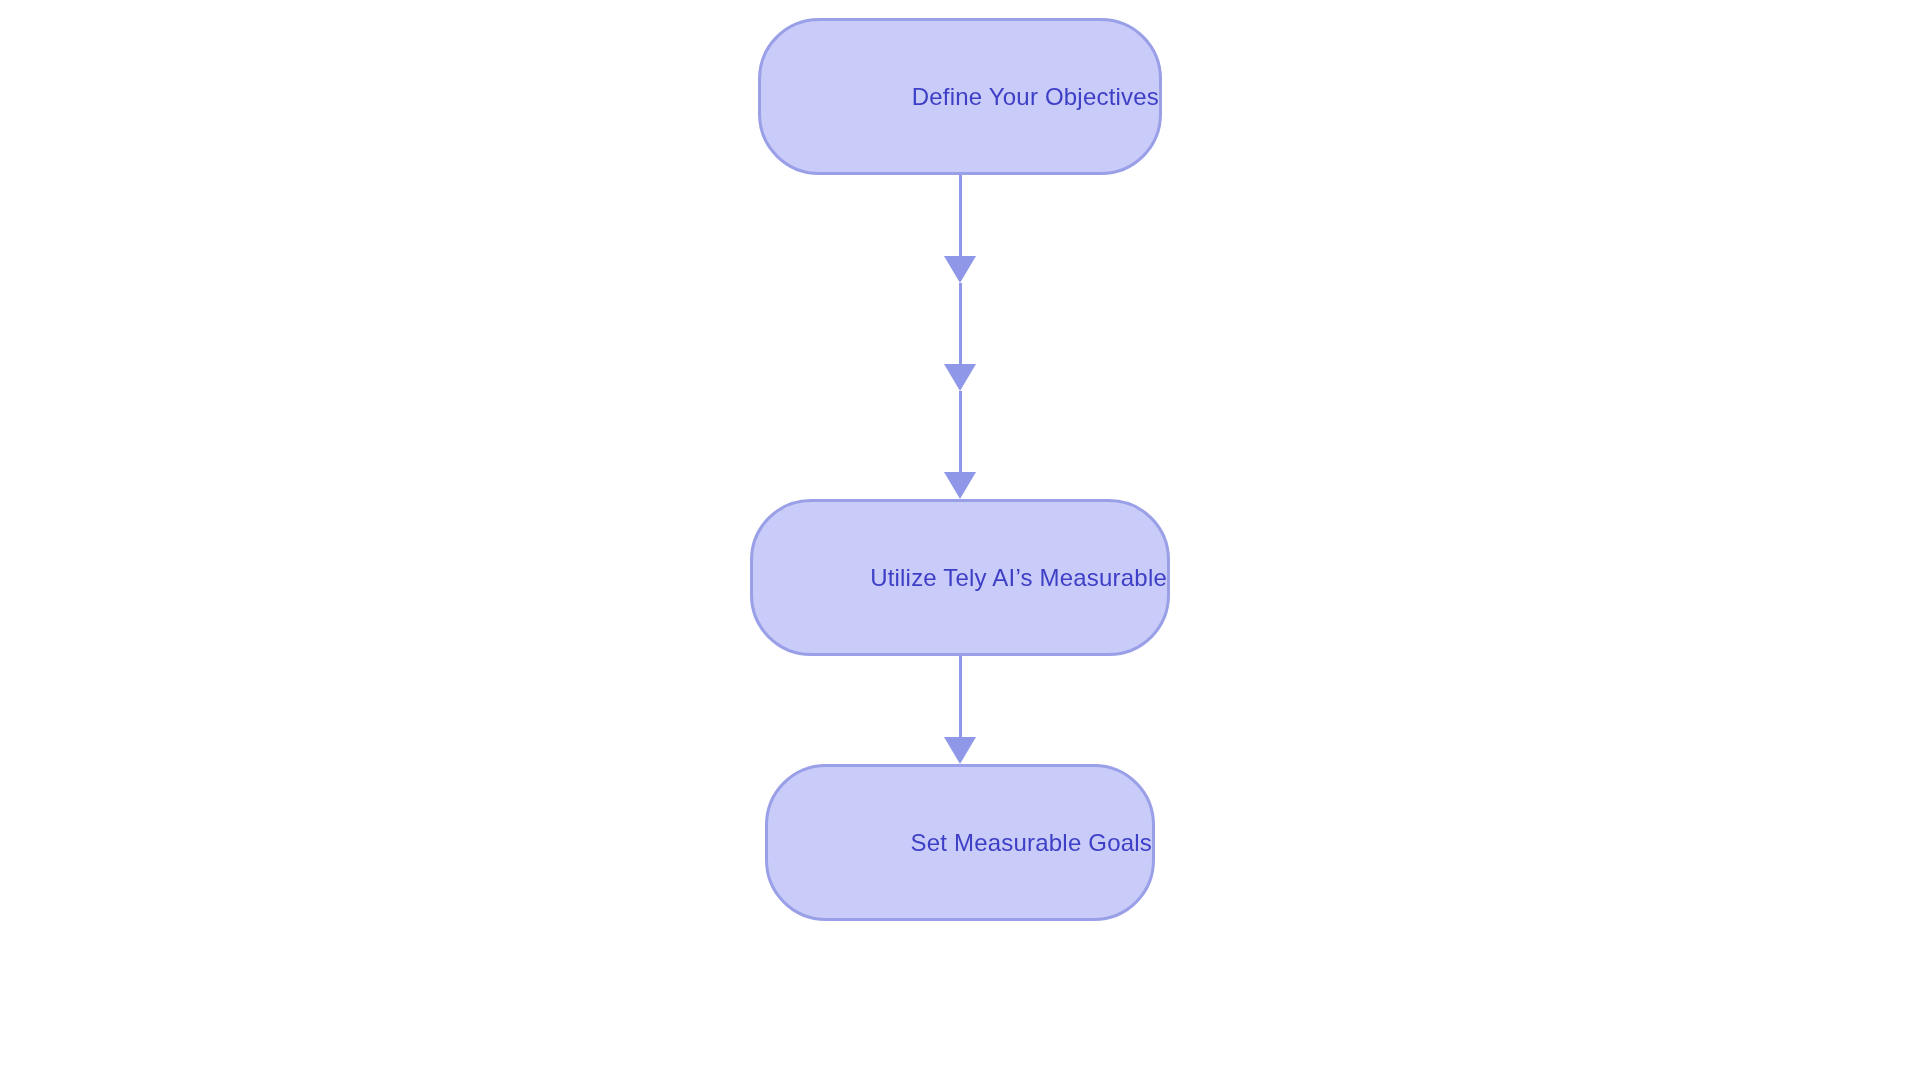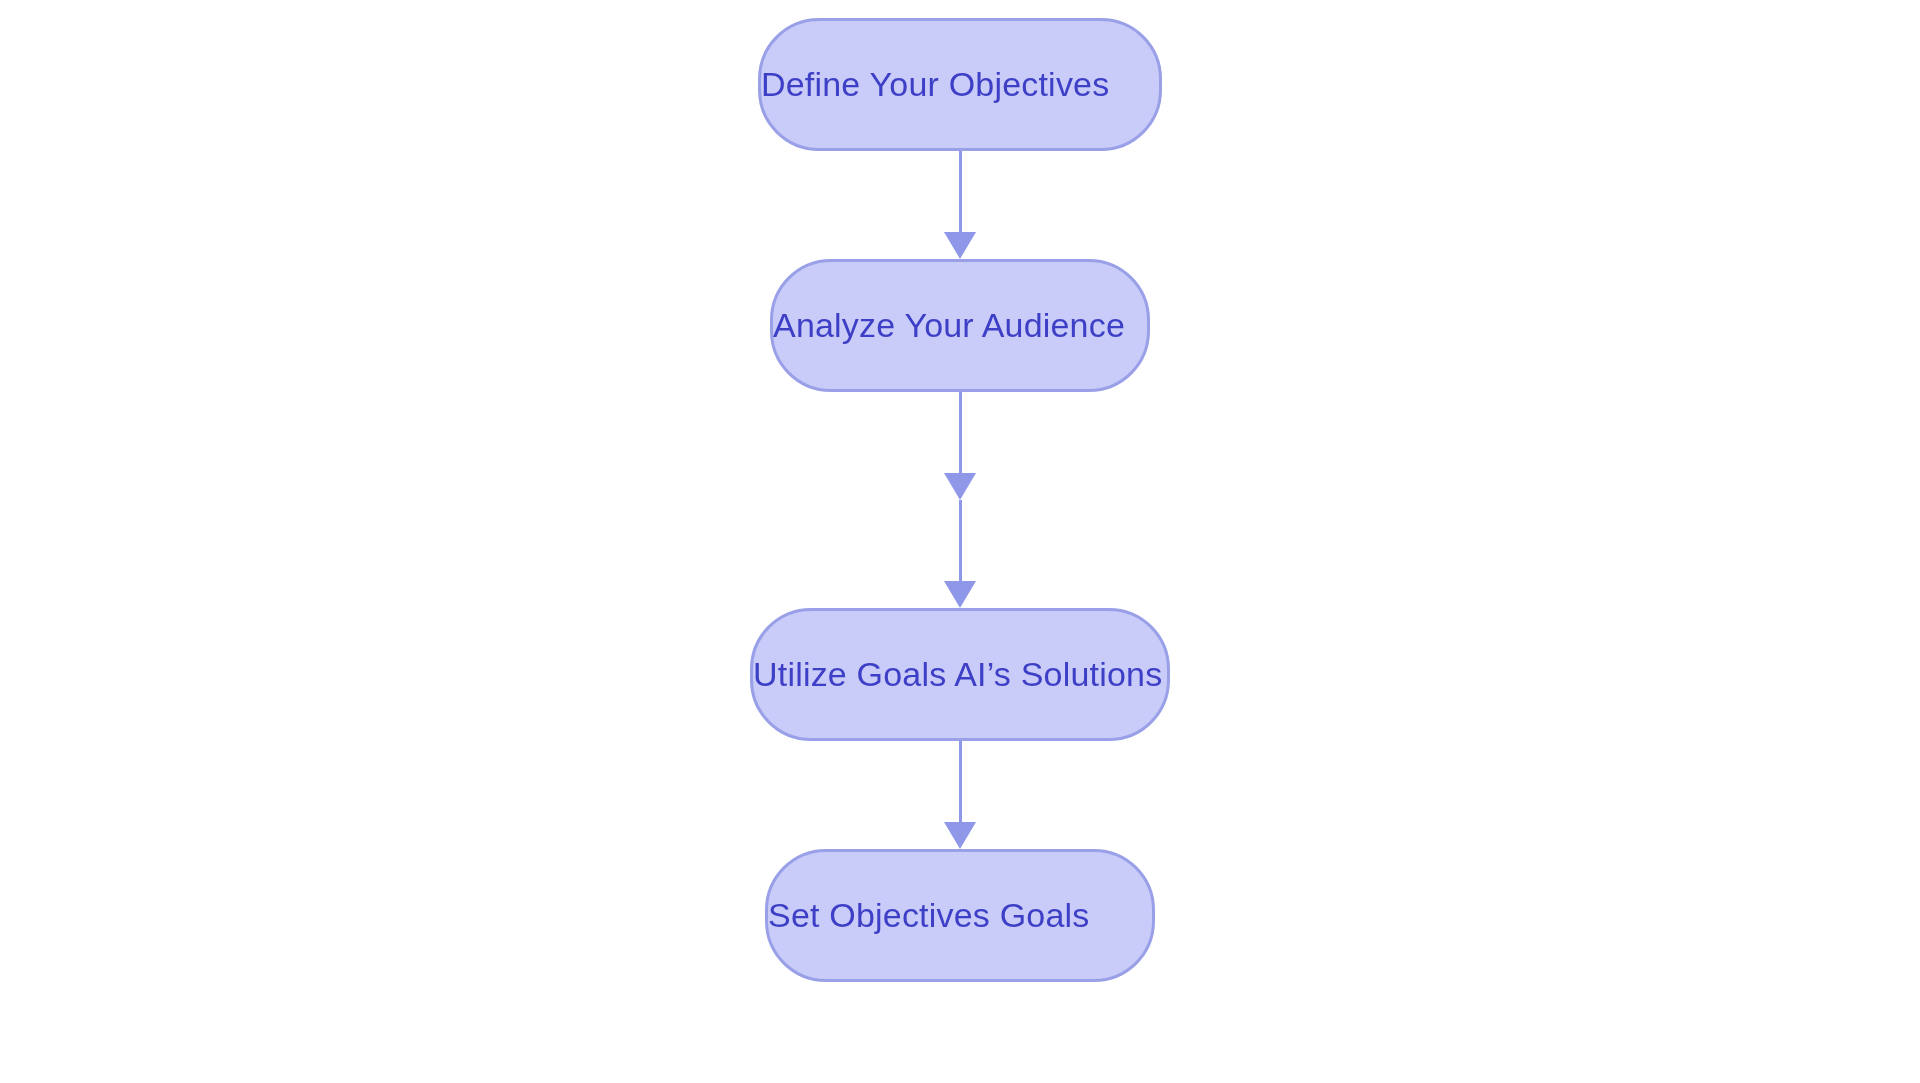--- a/index.html
+++ b/index.html
@@ -20,29 +20,29 @@
   .canvas {
     position: relative;
     width: 1920px;
     height: 1083px;
     display: flex;
     flex-direction: column;
     align-items: center;
     padding-top: 18px;
   }
   .node {
-    height: 133px;
+    height: 157px;
     border-radius: 61px;
     background: var(--node-fill);
     border: 3px solid var(--node-border);
     color: var(--node-text);
     display: flex;
     align-items: center;
-    justify-content: flex-start;
-    font-size: 34px;
+    justify-content: flex-end;
+    font-size: 24px;
     letter-spacing: 0.2px;
     white-space: nowrap;
     flex: 0 0 auto;
   }
   .n1 { width: 404px; }
   .n2 { width: 380px; }
   .n3 { width: 528px; }
   .n4 { width: 420px; }
   .n5 { width: 390px; }
   .arrow {
@@ -72,41 +72,38 @@
 
   <div class="node n1">
     <span>Define Your Objectives</span>
   </div>
 
   <div class="arrow">
     <div class="shaft"></div>
     <div class="head"></div>
   </div>
 
-  <div class="node n2">
-    <span>Analyze Your Audience</span>
-  </div>
 
   <div class="arrow">
     <div class="shaft"></div>
     <div class="head"></div>
   </div>
 
 
   <div class="arrow">
     <div class="shaft"></div>
     <div class="head"></div>
   </div>
 
   <div class="node n4">
-    <span>Utilize Goals AI’s Solutions</span>
+    <span>Utilize Tely AI’s Measurable</span>
   </div>
 
   <div class="arrow">
     <div class="shaft"></div>
     <div class="head"></div>
   </div>
 
   <div class="node n5">
-    <span>Set Objectives Goals</span>
+    <span>Set Measurable Goals</span>
   </div>
 
 </div>
 
 </body></html>

